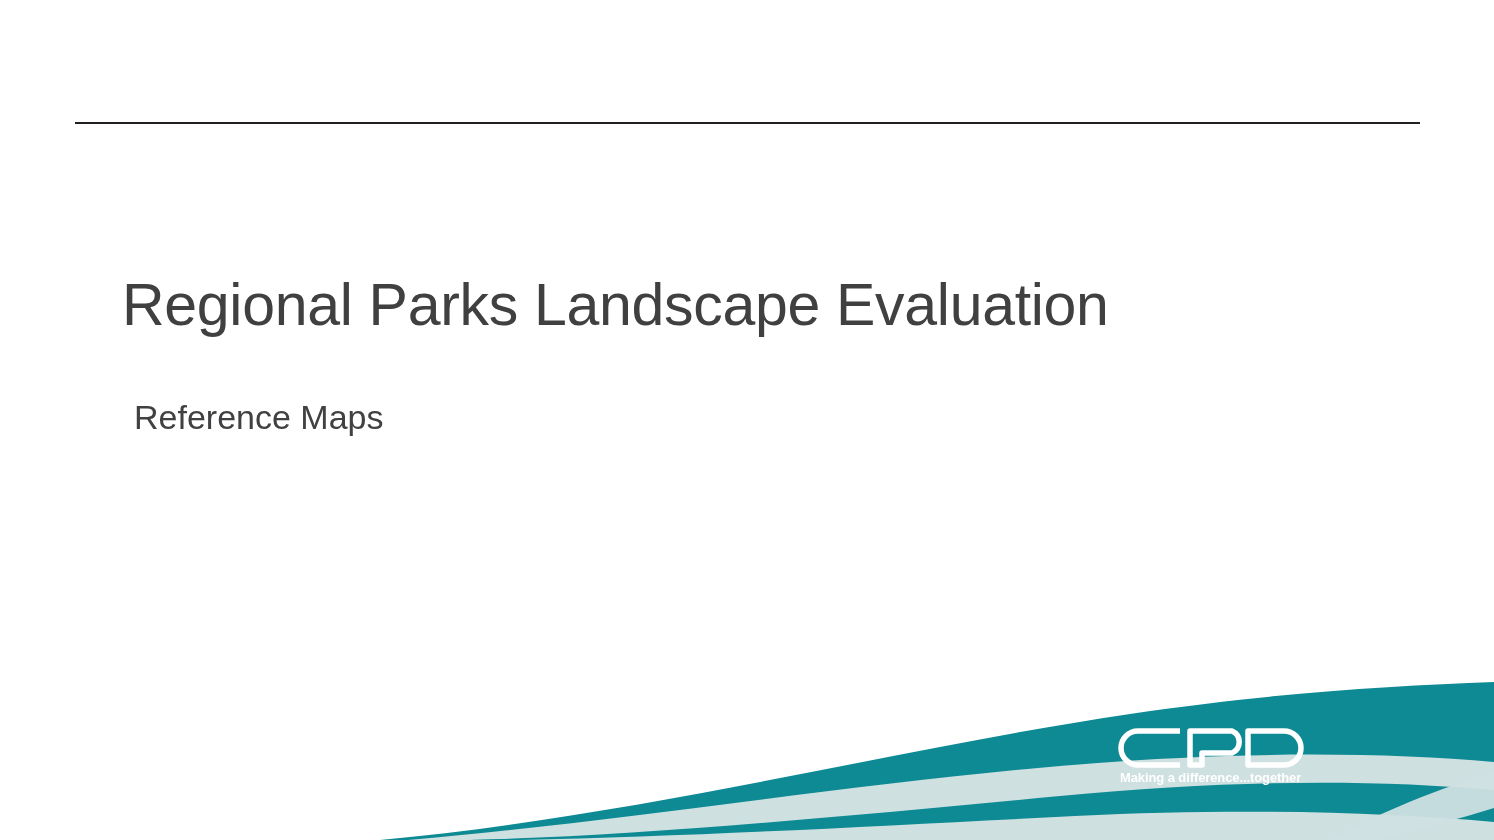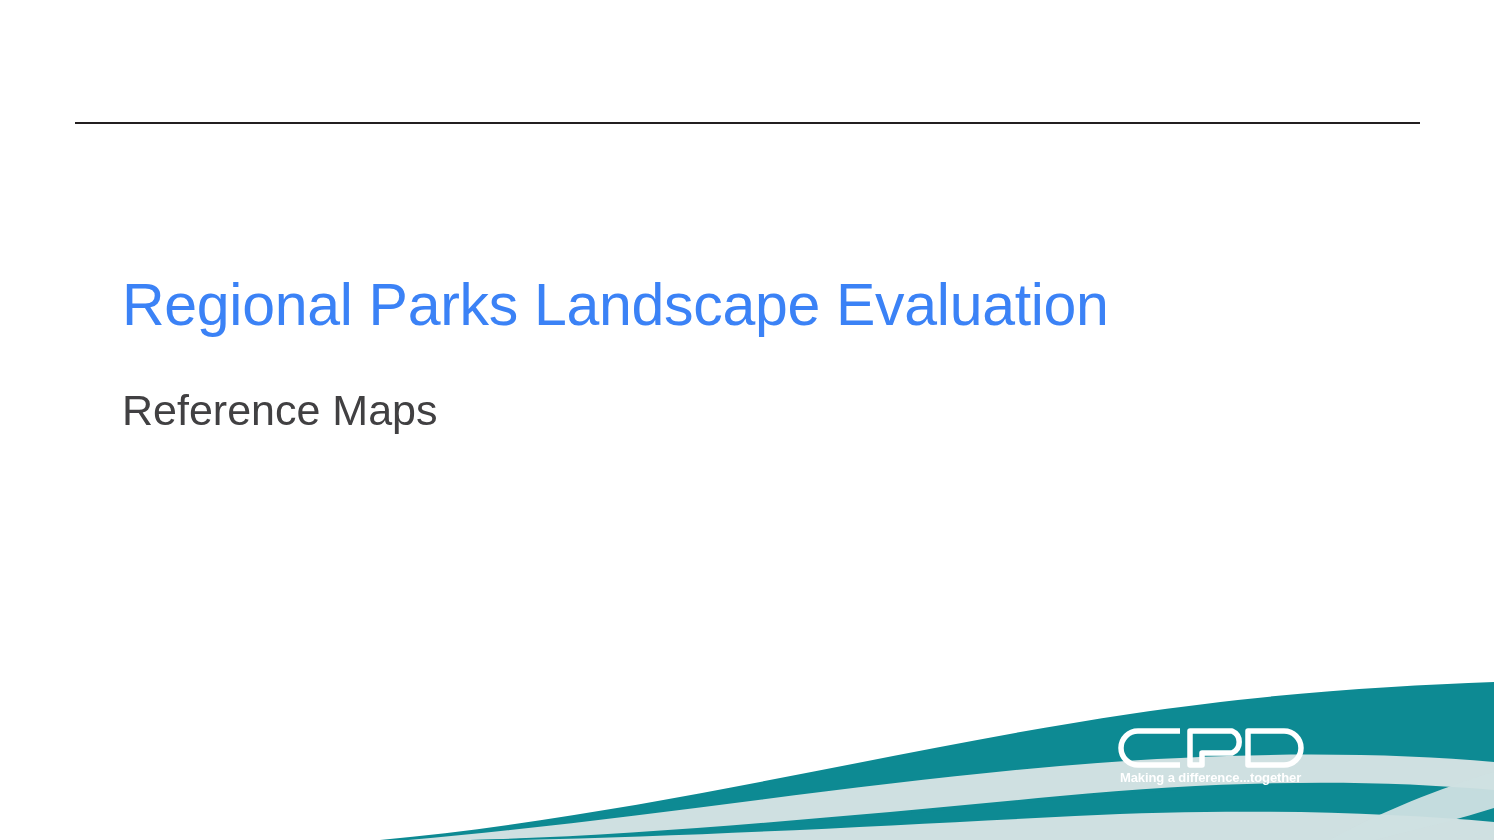--- a/index.html
+++ b/index.html
@@ -39,30 +39,30 @@
     top: 272px;
     width: 1180px;
   }
   .slide-title {
     margin: 0;
     font-family: "Liberation Sans", sans-serif;
     font-size: 59px;
     font-weight: 400;
     line-height: 1.12;
     letter-spacing: -0.3px;
-    color: #3b82f6;
+    color: #404040;
     white-space: nowrap;
   }
   .slide-subtitle {
-    margin: 0;
+    margin: 12px;
     position: absolute;
     left: 122px;
     top: 385px;
     font-family: "Liberation Sans", sans-serif;
-    font-size: 43px;
+    font-size: 34px;
     font-weight: 400;
     line-height: 1.2;
     color: #414042;
     white-space: nowrap;
   }
 
   
   .wave-wrap {
     position: absolute;
     left: 0;

